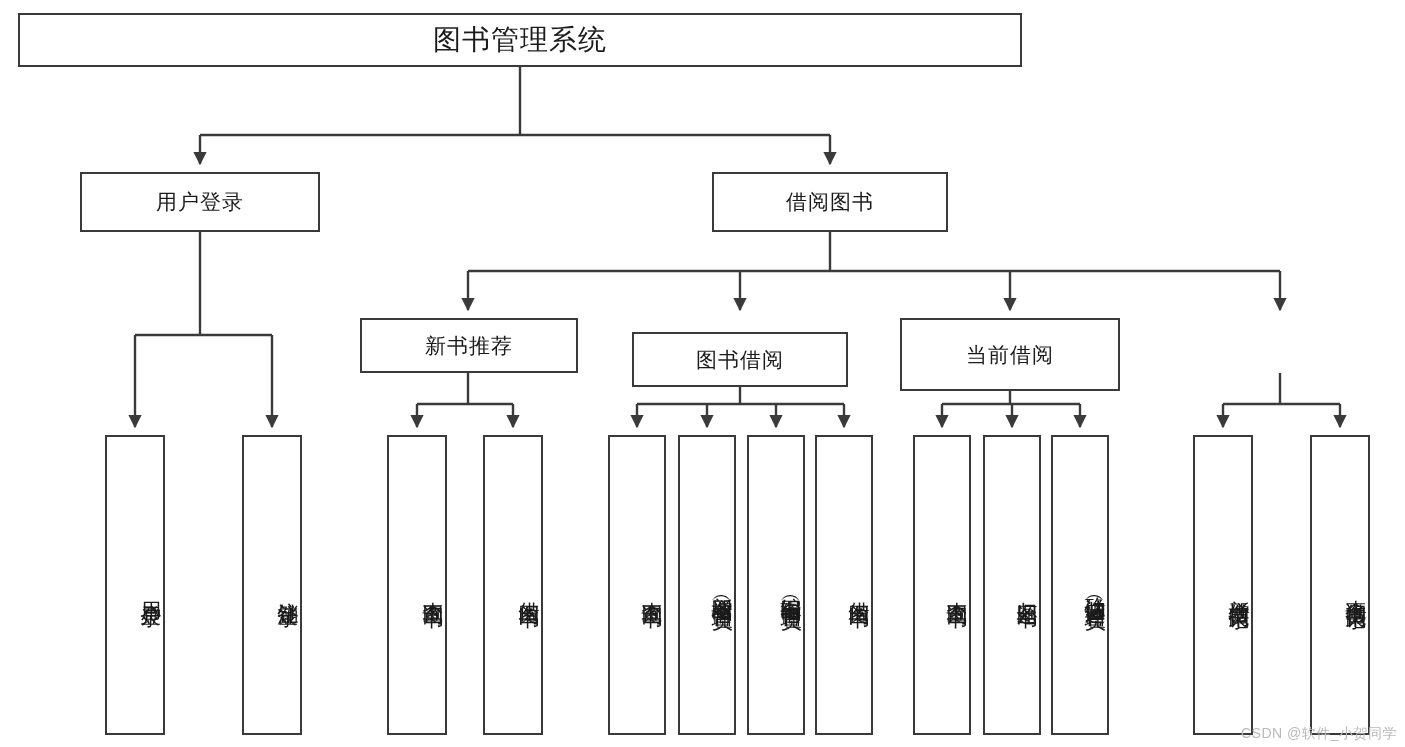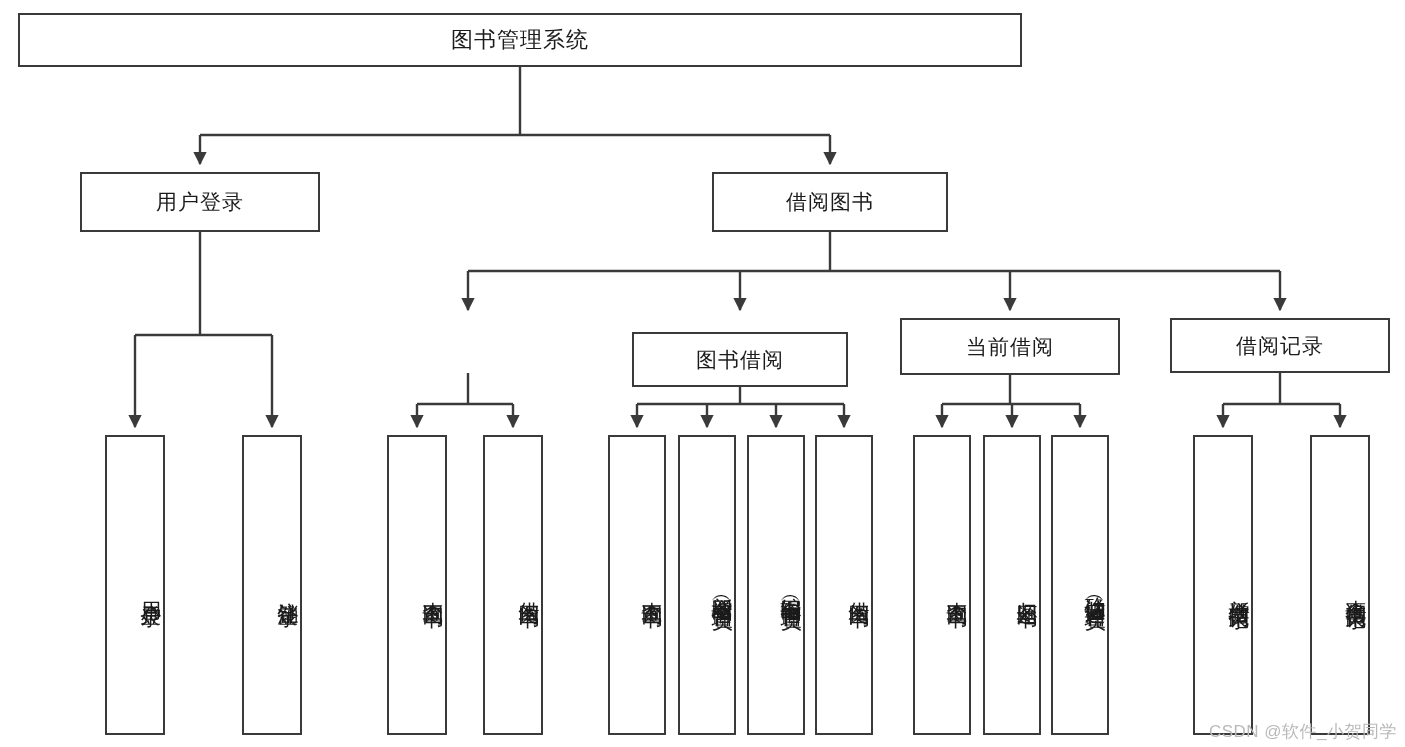--- a/index.html
+++ b/index.html
@@ -34,38 +34,38 @@
     align-items: center;
     justify-content: center;
     color: #1b1b1b;
   }
   .node-h {
     font-size: 21px;
     letter-spacing: 1px;
     white-space: nowrap;
   }
   .node-root {
-    font-size: 22px;
+    font-size: 28px;
   }
   .node-v {
     writing-mode: vertical-rl;
     text-orientation: upright;
     font-size: 21px;
     line-height: 1.18;
     letter-spacing: 2px;
     align-items: flex-start;
     justify-content: center;
     padding-top: 8px;
     text-align: left;
   }
   .watermark {
     position: absolute;
     right: 8px;
     bottom: 4px;
-    font-size: 17px;
+    font-size: 14px;
     color: #b9b9b9;
     white-space: nowrap;
     letter-spacing: 0.5px;
   }
 </style>
 </head>
 <body>
 
 <div id="canvas">
 
@@ -117,23 +117,23 @@
       <path d="M 1223 404 L 1223 427" marker-end="url(#arrow)"></path>
       <path d="M 1340 404 L 1340 427" marker-end="url(#arrow)"></path>
     </g>
   </svg>
 
   <div class="node node-h node-root" style="left:18px; top:13px; width:1004px; height:54px;">图书管理系统</div>
 
   <div class="node node-h" style="left:80px; top:172px; width:240px; height:60px;">用户登录</div>
   <div class="node node-h" style="left:712px; top:172px; width:236px; height:60px;">借阅图书</div>
 
+  <div class="node node-h" style="left:360px; top:318px; width:218px; height:55px;">新书推荐</div>
   <div class="node node-h" style="left:632px; top:318px; width:216px; height:55px;margin-top:14px;">图书借阅</div>
-  <div class="node node-h" style="left:900px; top:318px; width:220px; height:57px;">当前借阅</div>
-  <div class="node node-h" style="left:1170px; top:318px; width:220px; height:55px;">借阅记录</div>
+  <div class="node node-h" style="left:900px; top:318px; width:220px; height:73px;">当前借阅</div>
 
   <div class="node node-v" style="left:105px; top:435px; width:60px; height:300px;">用户登录</div>
   <div class="node node-v" style="left:242px; top:435px; width:60px; height:300px;">注销登录</div>
 
   <div class="node node-v" style="left:387px; top:435px; width:60px; height:300px;">查询图书</div>
   <div class="node node-v" style="left:483px; top:435px; width:60px; height:300px;">借阅图书</div>
 
   <div class="node node-v" style="left:608px; top:435px; width:58px; height:300px;">查询图书</div>
   <div class="node node-v" style="left:678px; top:435px; width:58px; height:300px;">新增图书（管理员）</div>
   <div class="node node-v" style="left:747px; top:435px; width:58px; height:300px;">编辑图书（管理员）</div>

